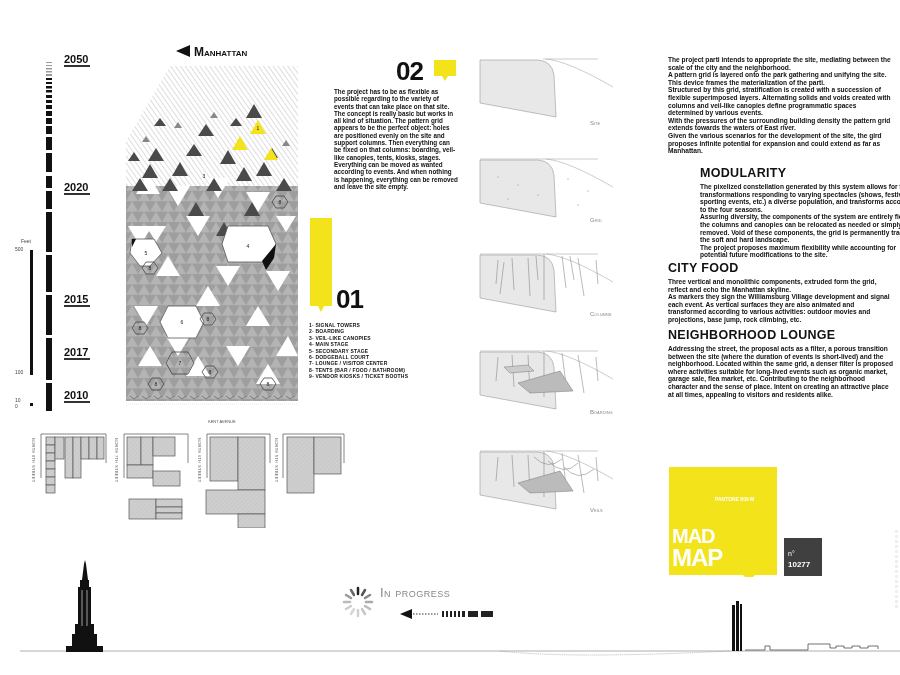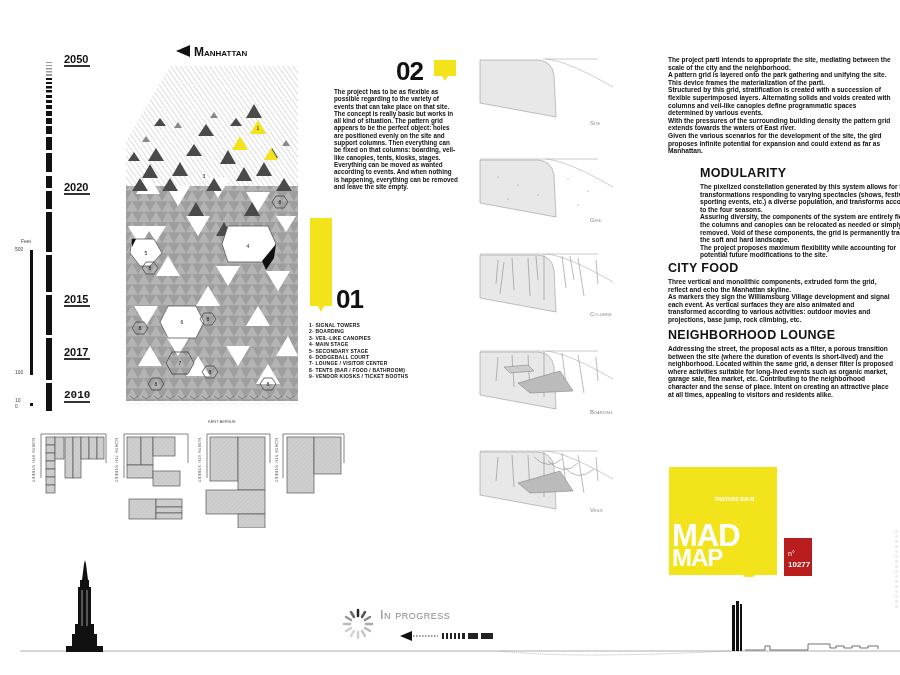--- a/index.html
+++ b/index.html
@@ -50,21 +50,21 @@
       <rect x="1" y="193" width="6" height="37"></rect>
         <rect x="1" y="233" width="6" height="40"></rect>
         <rect x="1" y="276" width="6" height="42"></rect>
       <rect x="1" y="321" width="6" height="28"></rect>
     </g>
   </svg>
   <div class="year" style="left:39px;top:13px;">2050</div>
   <div class="year" style="left:39px;top:141px;">2020</div>
   <div class="year" style="left:39px;top:232px;margin-top:21px;">2015</div>
   <div class="year" style="left:39px;top:306px;">2017</div>
-  <div class="year" style="left:39px;top:349px;font-family:Liberation Mono, monospace;">2010</div>
+  <div class="year" style="left:39px;top:349px;">2010</div>
 </div>
 
 <div class="abs" style="left:15px;top:238px;width:28px;height:172px;">
   <div class="feet-lbl" style="left:6px;top:0;">Feet</div>
   <div class="feet-lbl" style="left:0;top:8px;">500</div>
   <div class="feet-lbl" style="left:0;top:131px;">100</div>
   <div class="feet-lbl" style="left:0;top:159px;">10</div>
   <div class="feet-lbl" style="left:0;top:165px;">0</div>
   <div class="abs" style="left:15px;top:12px;width:3px;height:125px;background:#111;"></div>
   <div class="abs" style="left:15px;top:165px;width:3px;height:3px;background:#111;"></div>
@@ -392,29 +392,29 @@
 <div class="abs" style="left:668px;top:328px;width:225px;">
   <h2 class="sec-title">NEIGHBORHOOD LOUNGE</h2>
   <p class="sec-body" style="white-space:pre-line;">Addressing the street, the proposal acts as a filter, a porous transition between the site (where the duration of events is short-lived) and the neighborhood. Located within the same grid, a denser filter is proposed where activities suitable for long-lived events such as organic market, garage sale, flea market, etc. Contributing to the neighborhood character and the sense of place. Intent on creating an attractive place at all times, appealing to visitors and residents alike.</p>
 </div>
 
 <div class="abs" style="left:669px;top:467px;width:108px;height:110px;">
   <svg class="abs" style="left:0;top:0;" width="108" height="110">
       <polygon points="0,0 108,0 108,108 86,108 80,114 74,108 0,108" fill="#f2e31a"></polygon>
     </svg>
   <div class="abs" style="left:46px;top:29px;font-size:5px;color:#fff;font-weight:bold;">PANTONE 809 M</div>
-  <div class="abs" style="left:3px;top:58px;font-size:31px;font-weight:900;color:#fff;letter-spacing:-1px;line-height:22px;">MAD</div>
+  <div class="abs" style="left:3px;top:58px;font-size:20px;font-weight:900;color:#fff;letter-spacing:-1px;line-height:22px;">MAD</div>
   <div class="abs" style="left:3px;top:80px;font-size:24px;font-weight:900;color:#fff;letter-spacing:-1px;line-height:22px;">MAP</div>
 </div>
-<div class="abs" style="left:784px;top:538px;width:28px;height:38px;background:#b91c1c;color:#fff;">
+<div class="abs" style="left:784px;top:538px;width:38px;height:38px;background:#404040;color:#fff;">
   <div class="abs" style="left:4px;top:12px;font-size:7px;">n°</div>
   <div class="abs" style="left:4px;top:22px;font-size:8px;font-weight:bold;">10277</div>
 </div>
 
-<div class="abs" style="left:340px;top:604px;width:170px;height:50px;">
+<div class="abs" style="left:340px;top:582px;width:170px;height:50px;">
   <svg class="abs" style="left:0;top:2px;" width="36" height="36">
     <g stroke-width="2.5" stroke-linecap="round">
       <line x1="18" y1="4" x2="18" y2="10" stroke="#222"></line>
       <line x1="25" y1="6" x2="22" y2="11" stroke="#555"></line>
       <line x1="30" y1="11" x2="25" y2="14" stroke="#888"></line>
       <line x1="32" y1="18" x2="26" y2="18" stroke="#aaa"></line>
       <line x1="30" y1="25" x2="25" y2="22" stroke="#bbb"></line>
       <line x1="25" y1="30" x2="22" y2="25" stroke="#c8c8c8"></line>
       <line x1="18" y1="32" x2="18" y2="26" stroke="#d0d0d0"></line>
       <line x1="11" y1="30" x2="14" y2="25" stroke="#d6d6d6"></line>

